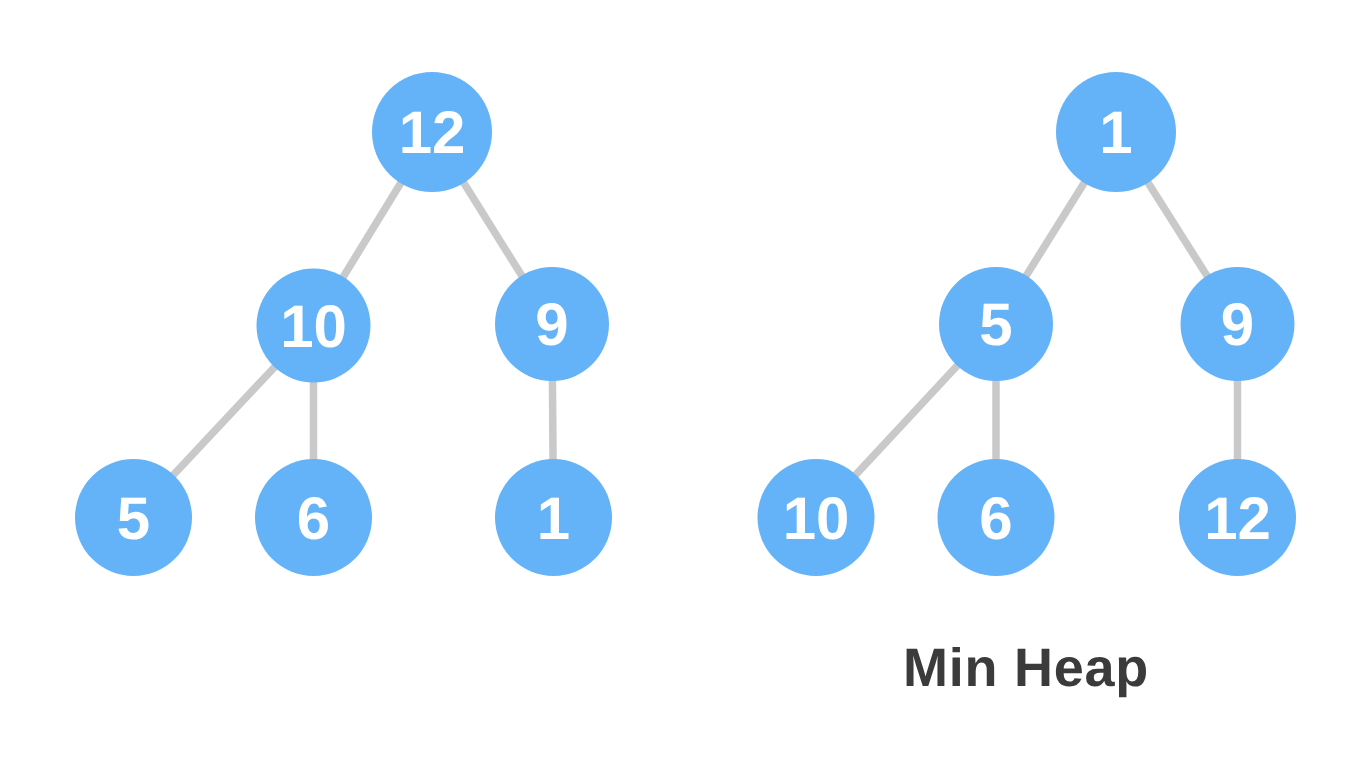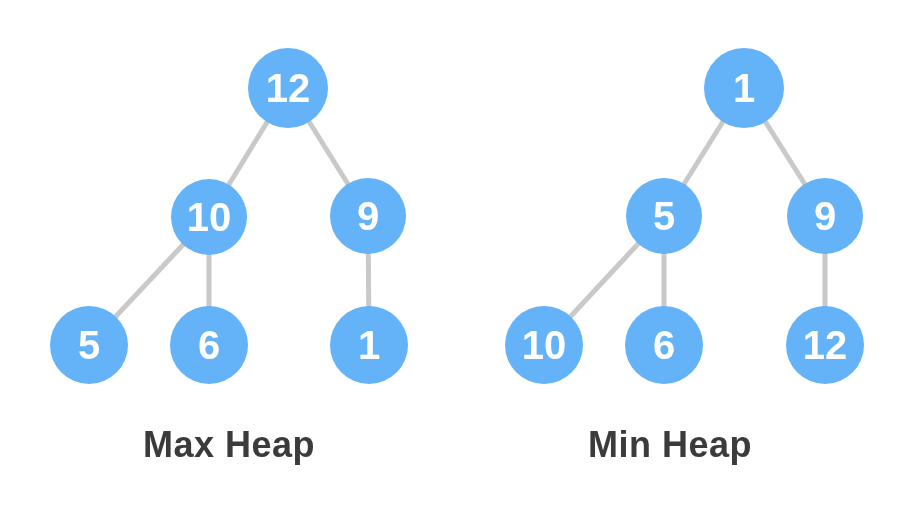--- a/index.html
+++ b/index.html
@@ -38,21 +38,21 @@
     width: 300px;
     text-align: center;
     font-family: "Liberation Sans", "DejaVu Sans", sans-serif;
     font-weight: bold;
     font-size: 36px;
     line-height: 38px;
     color: #3b3b3b;
     letter-spacing: 0.5px;
   }
   .tree-label.left  { left: 79px;  }
-  .tree-label.right { left: 520px; }
+  .tree-label.right { left: 534px; }
 </style>
 </head>
 <body>
 
 <div class="canvas">
   <svg id="diagram" width="912" height="516" viewBox="0 0 912 516">
       <line x1="288" y1="88" x2="209" y2="217" stroke="#c9c9c9" stroke-width="5"></line>
       <line x1="288" y1="88" x2="368" y2="216" stroke="#c9c9c9" stroke-width="5"></line>
       <line x1="209" y1="217" x2="89" y2="345" stroke="#c9c9c9" stroke-width="5"></line>
       <line x1="209" y1="217" x2="209" y2="345" stroke="#c9c9c9" stroke-width="5"></line>
@@ -104,15 +104,14 @@
       </g>
       <g>
         <circle cx="664" cy="345" r="39" fill="#64b2f7"></circle>
         <text x="664" y="345" dy="0.35em" class="node-value" fill="#ffffff">6</text>
       </g>
       <g>
         <circle cx="825" cy="345" r="39" fill="#64b2f7"></circle>
         <text x="825" y="345" dy="0.35em" class="node-value" fill="#ffffff">12</text>
       </g>
     </svg>
-  <div class="tree-label left">Max Heap</div>
   <div class="tree-label right">Min Heap</div>
 </div>
 
 </body></html>

